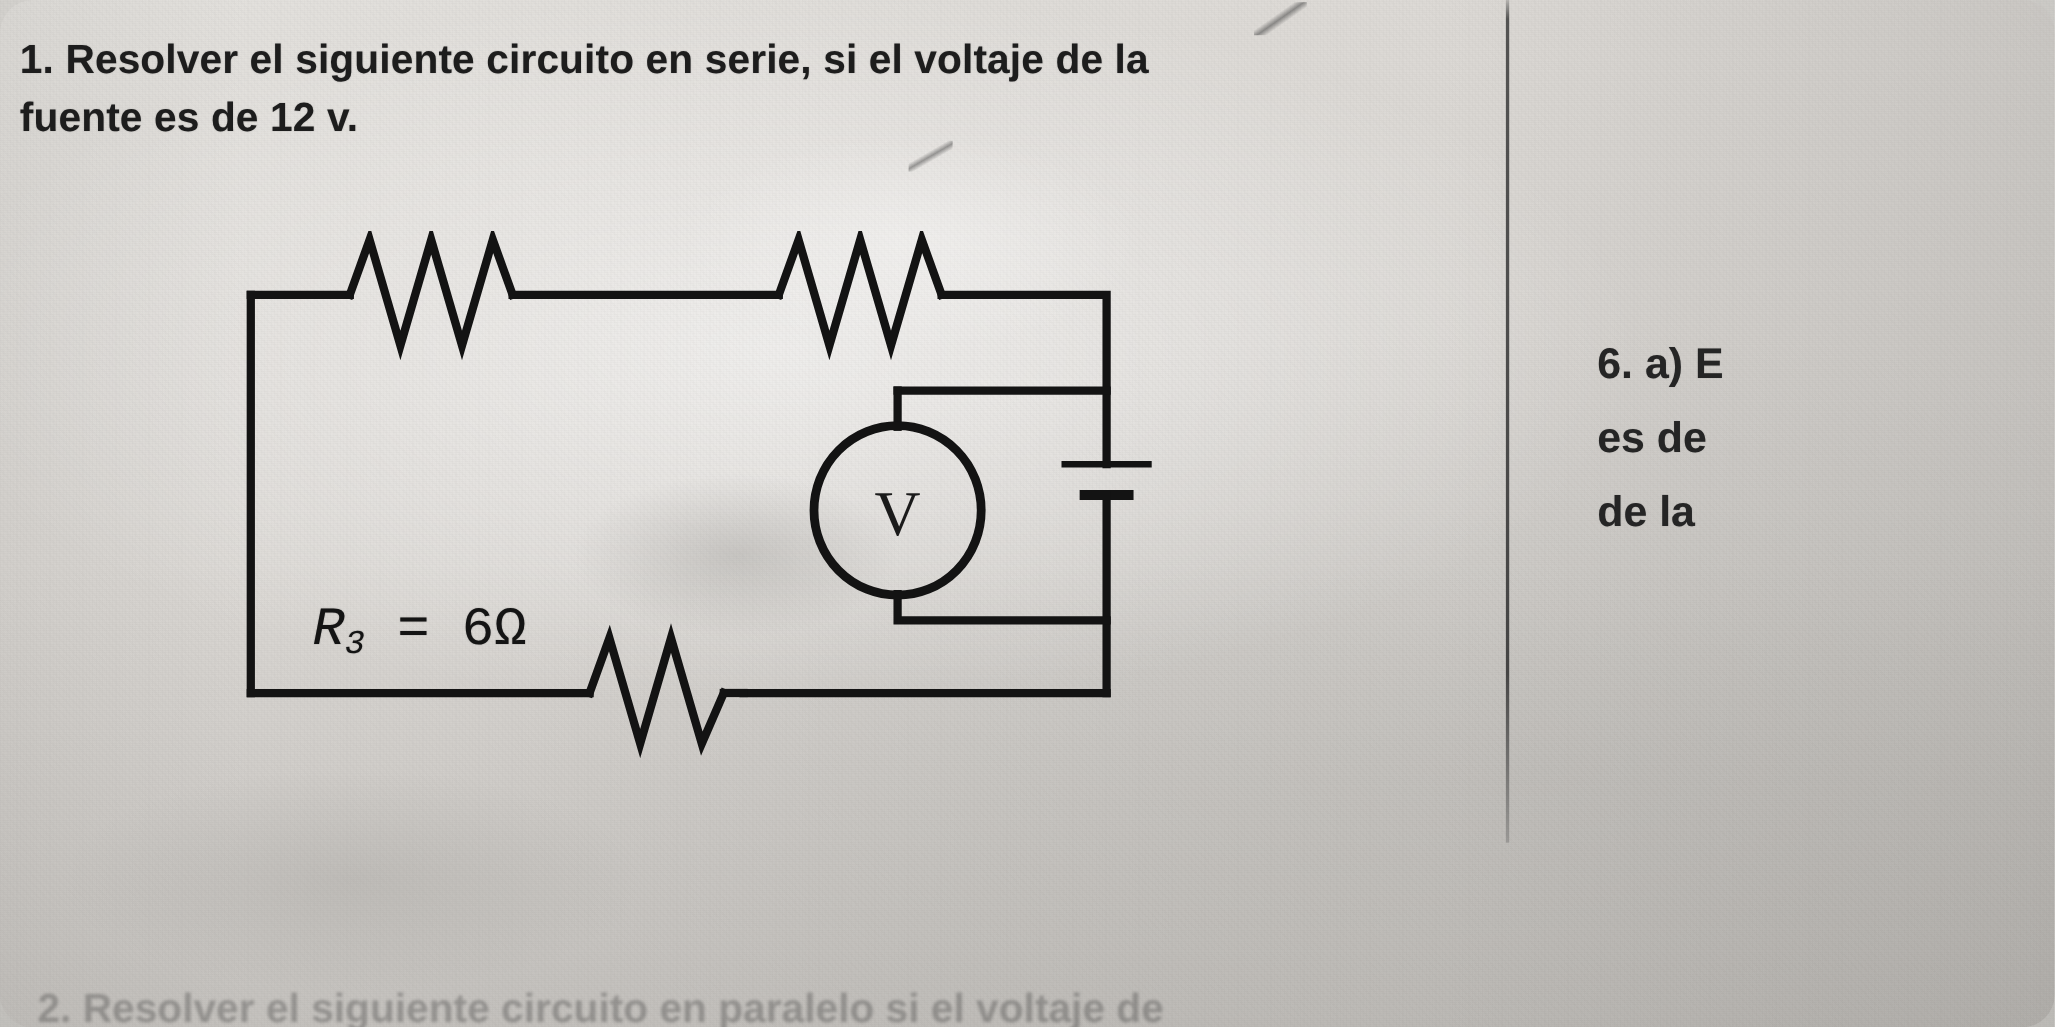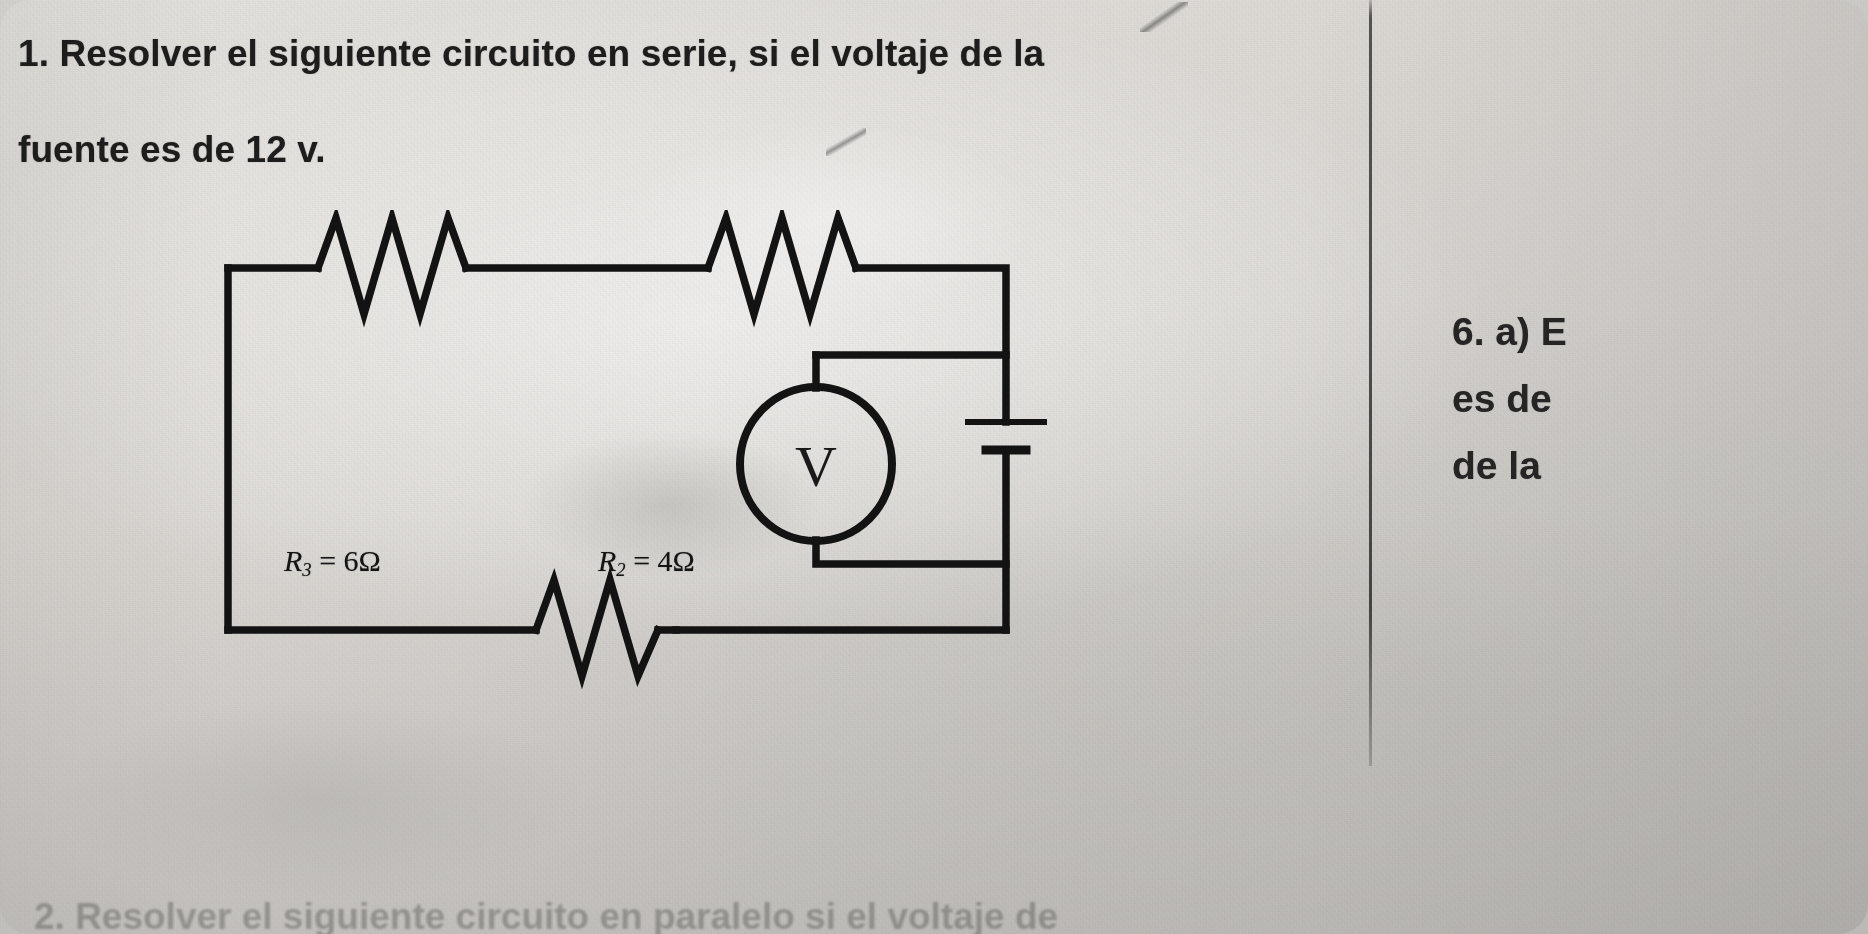--- a/index.html
+++ b/index.html
@@ -64,21 +64,21 @@
     left: 18px;
     top: 28px;
     width: 1300px;
     color: #1d1d1d;
     font-size: 37px;
     line-height: 1.42;
     font-weight: 600;
     letter-spacing: .1px;
     text-shadow: 0 0 1.2px rgba(40,40,40,.35);
   }
-  #problem-text .l2 { display:block;margin-top:43px; }
+  #problem-text .l2 { display:block; }
 
   
   #bottom-cut {
     position: absolute;
     left: 34px;
     top: 896px;
     width: 1300px;
     font-size: 37px;
     font-weight: 600;
     color: #2a2a2a;
@@ -109,23 +109,23 @@
     left: 150px;
     top: 210px;
     width: 1000px;
     height: 500px;
   }
   #circuit-svg { display:block; filter: blur(0.25px); }
 
   
   .r-label {
     position: absolute;
-    font-family: Liberation Serif, serif;
+    font-family: Liberation Mono, monospace;
     font-style: italic;
-    font-size: 30px;
+    font-size: 49px;
     color: #141414;
     white-space: nowrap;
     text-shadow: 0 0 1.1px rgba(30,30,30,.45);
   }
   .r-label sub {
     font-size: 0.62em;
     vertical-align: -0.28em;
     font-style: italic;
   }
   .r-label .up { font-style: normal; }
@@ -199,25 +199,20 @@
 
       <text x="666" y="276" text-anchor="middle" font-family="Liberation Serif, DejaVu Serif, serif" font-size="58" font-style="normal" fill="#1a1a1a">V</text>
     </svg>
 
     <div class="r-label" id="lbl-r3">
       <span>R</span><sub>3</sub>
       <span class="up">=</span>
       <span class="up">6Ω</span>
     </div>
 
-    <div class="r-label" id="lbl-r2">
-      <span>R</span><sub>2</sub>
-      <span class="up">=</span>
-      <span class="up">4Ω</span>
-    </div>
 
 
   </div>
 
   <div id="right-col">
     <div>6. a) E</div>
     <div>es de</div>
     <div>de la</div>
   </div>
 

